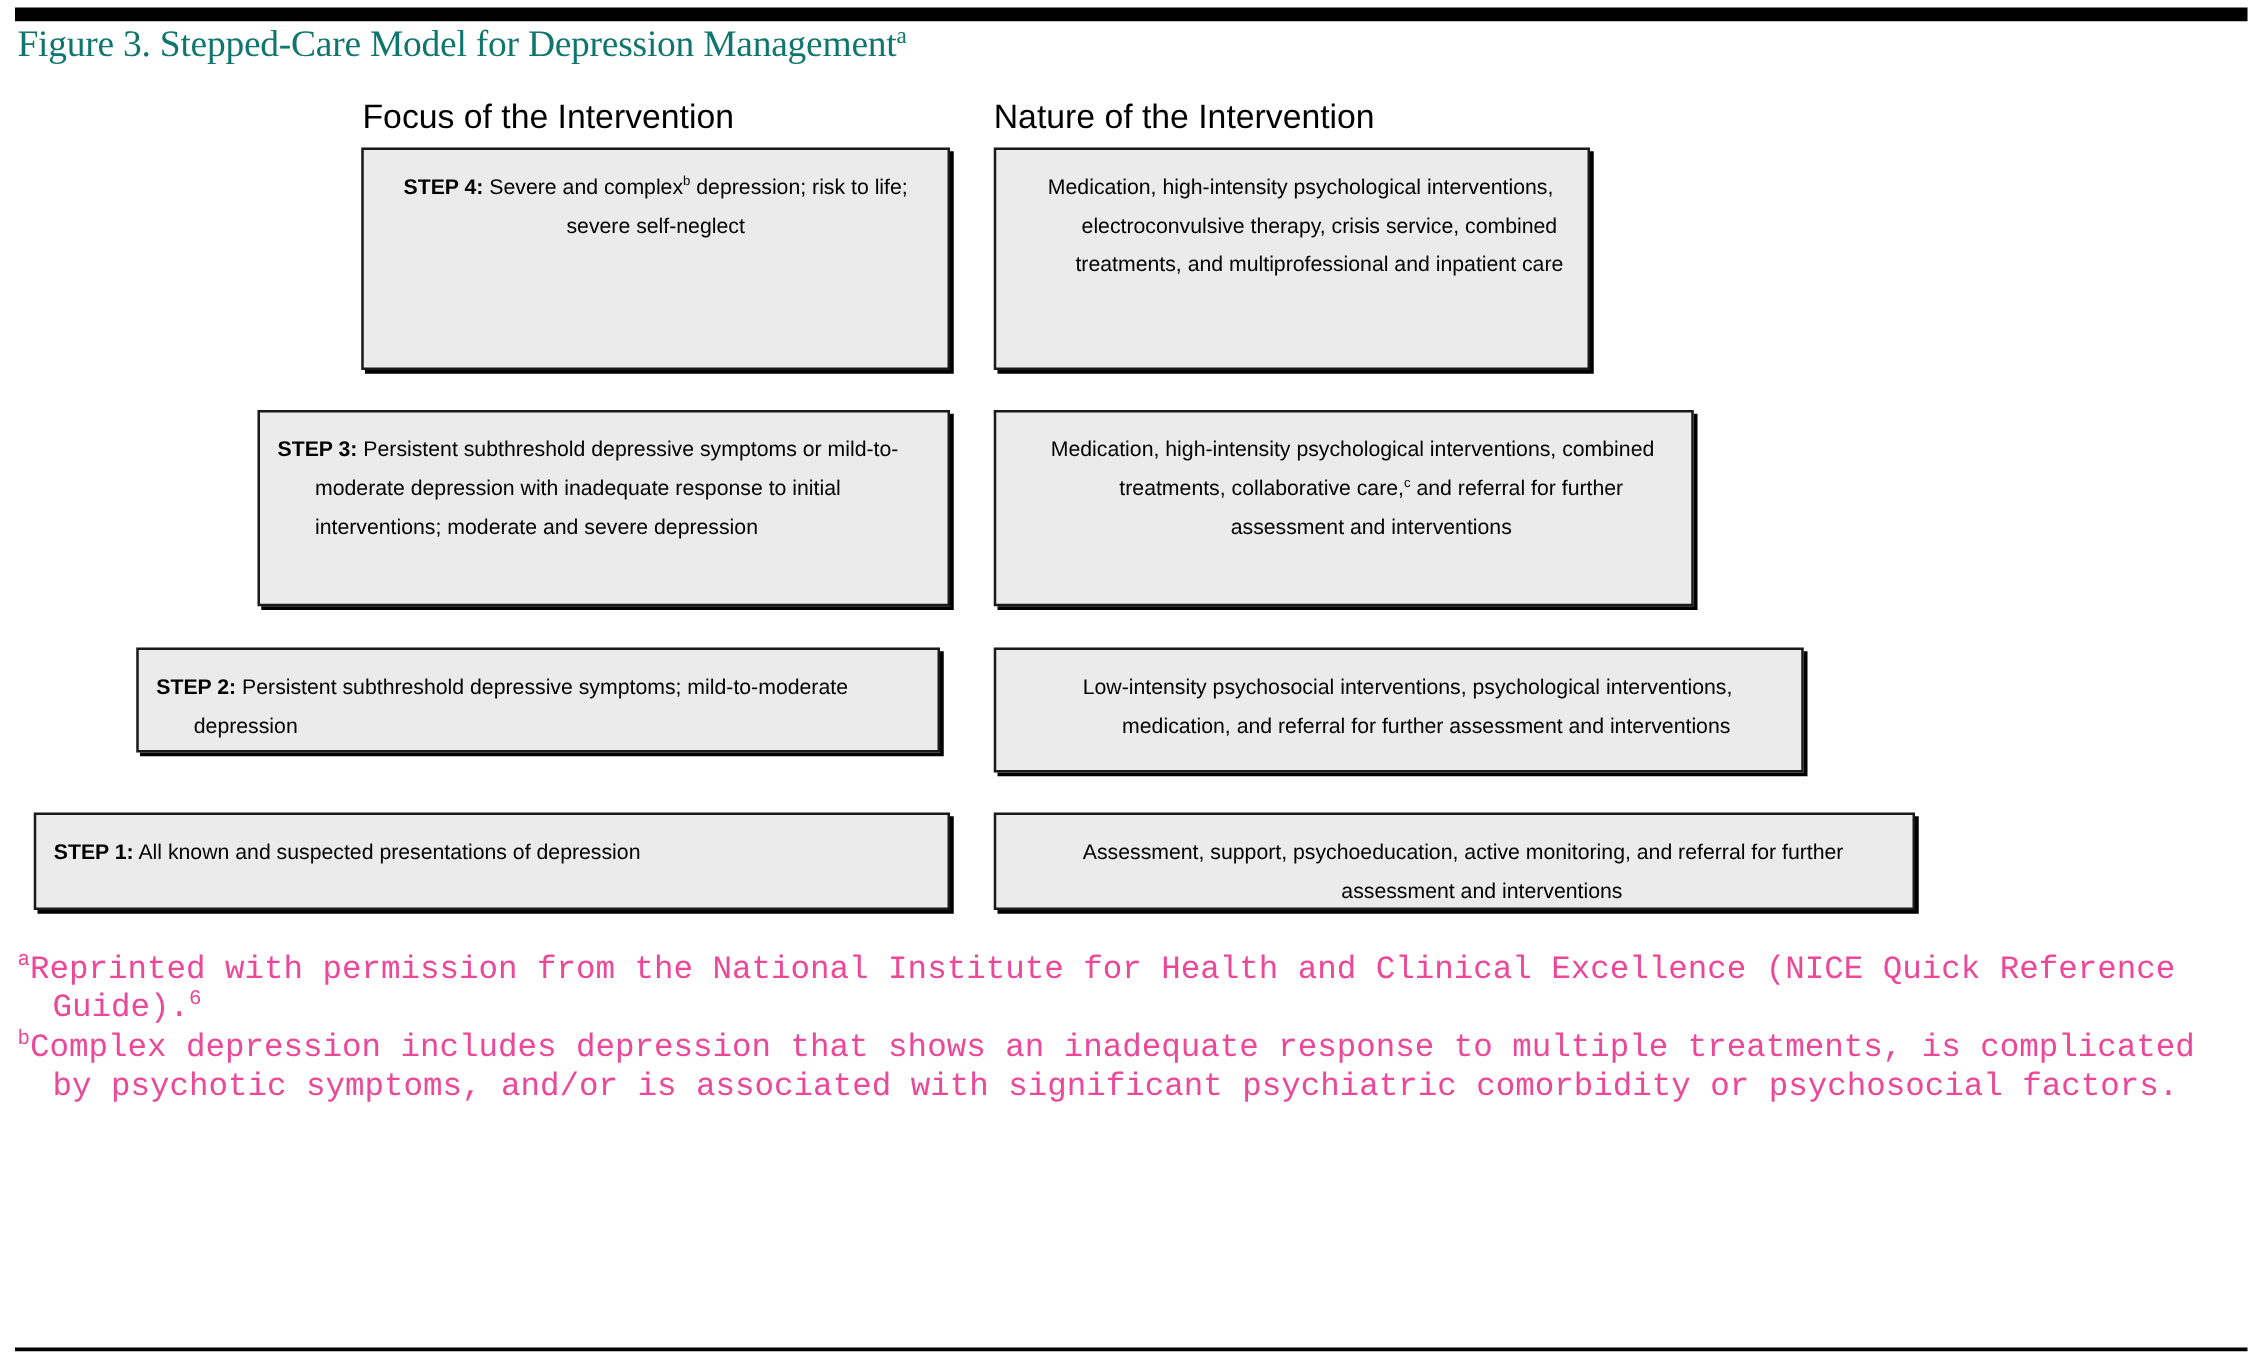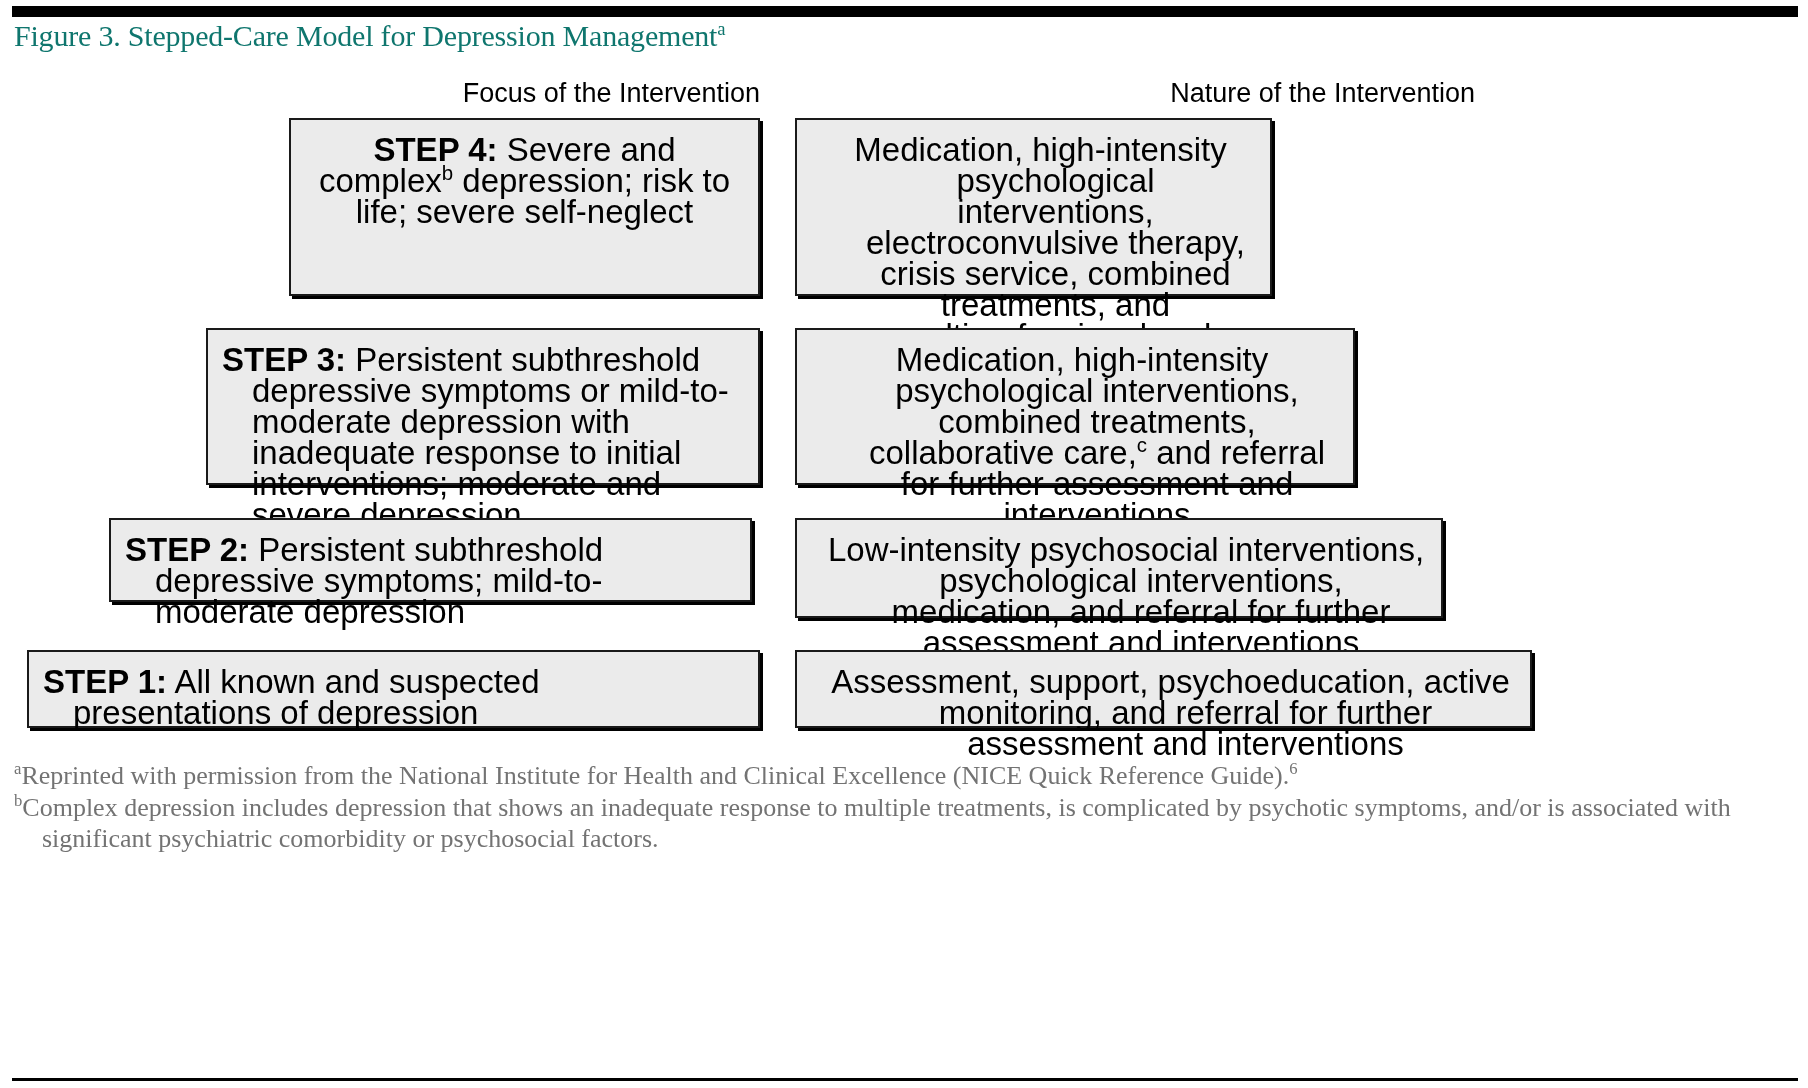--- a/index.html
+++ b/index.html
@@ -52,21 +52,21 @@
   }
 
   
   .col-head {
     position: absolute;
     top: 78px;
     font-family: "Liberation Sans", sans-serif;
     font-size: 27px;
     line-height: 31px;
     color: #000;
-    text-align: right;
+    text-align: left;
     white-space: nowrap;
   }
   .col-head.left  { left: 290px;  width: 470px; }
   .col-head.right { left: 795px;  width: 680px; }
 
   
   .diagram {
     position: absolute;
     left: 0; top: 0; right: 0; bottom: 0;
   }
@@ -74,21 +74,21 @@
   .step-box {
     position: absolute;
     background: #ebebeb;
     border: 2px solid #1a1a1a;
     box-sizing: border-box;
     box-shadow: 3px 3px 0 0 #000000;
     font-family: "Liberation Sans", sans-serif;
     color: #000;
   }
   .step-text {
-    font-size: 33px;
+    font-size: 17px;
     line-height: 31px;
     padding: 14px 14px 10px 14px;
     box-sizing: border-box;
   }
   
   .hang {
     padding-left: 44px;
     text-indent: -30px;
     text-align: left;
   }
@@ -120,24 +120,24 @@
   .b3r { left: 795px; top: 328px; width: 560px; height: 157px; }
   .b2r { left: 795px; top: 518px; width: 648px; height: 100px; }
   .b1r { left: 795px; top: 650px; width: 737px; height: 78px;  }
 
   
   .footnotes {
     position: absolute;
     left: 14px;
     right: 14px;
     top: 760px;
-    font-family: Liberation Serif, serif;
+    font-family: Liberation Mono, monospace;
     font-size: 26px;
     line-height: 31px;
-    color: #737373;
+    color: #ec4899;
   }
   .fn {
     margin: 0 0 1px 0;
     padding-left: 28px;
     text-indent: -28px;
   }
   .fn sup {
     font-size: 0.64em;
     vertical-align: super;
     line-height: 0;

